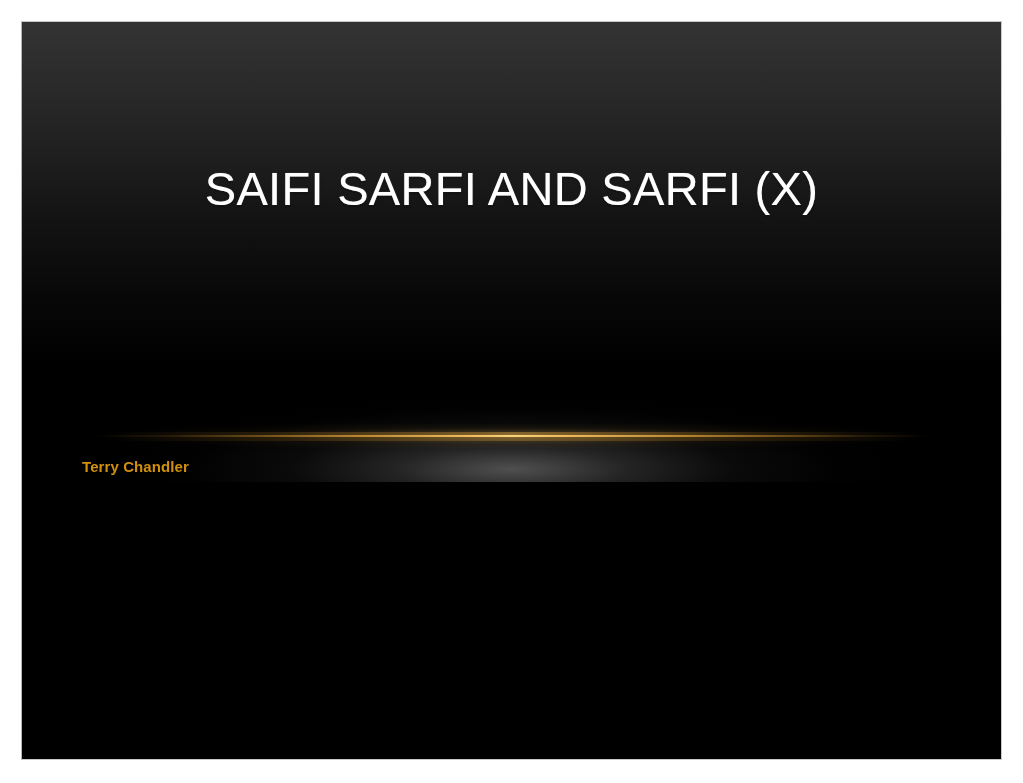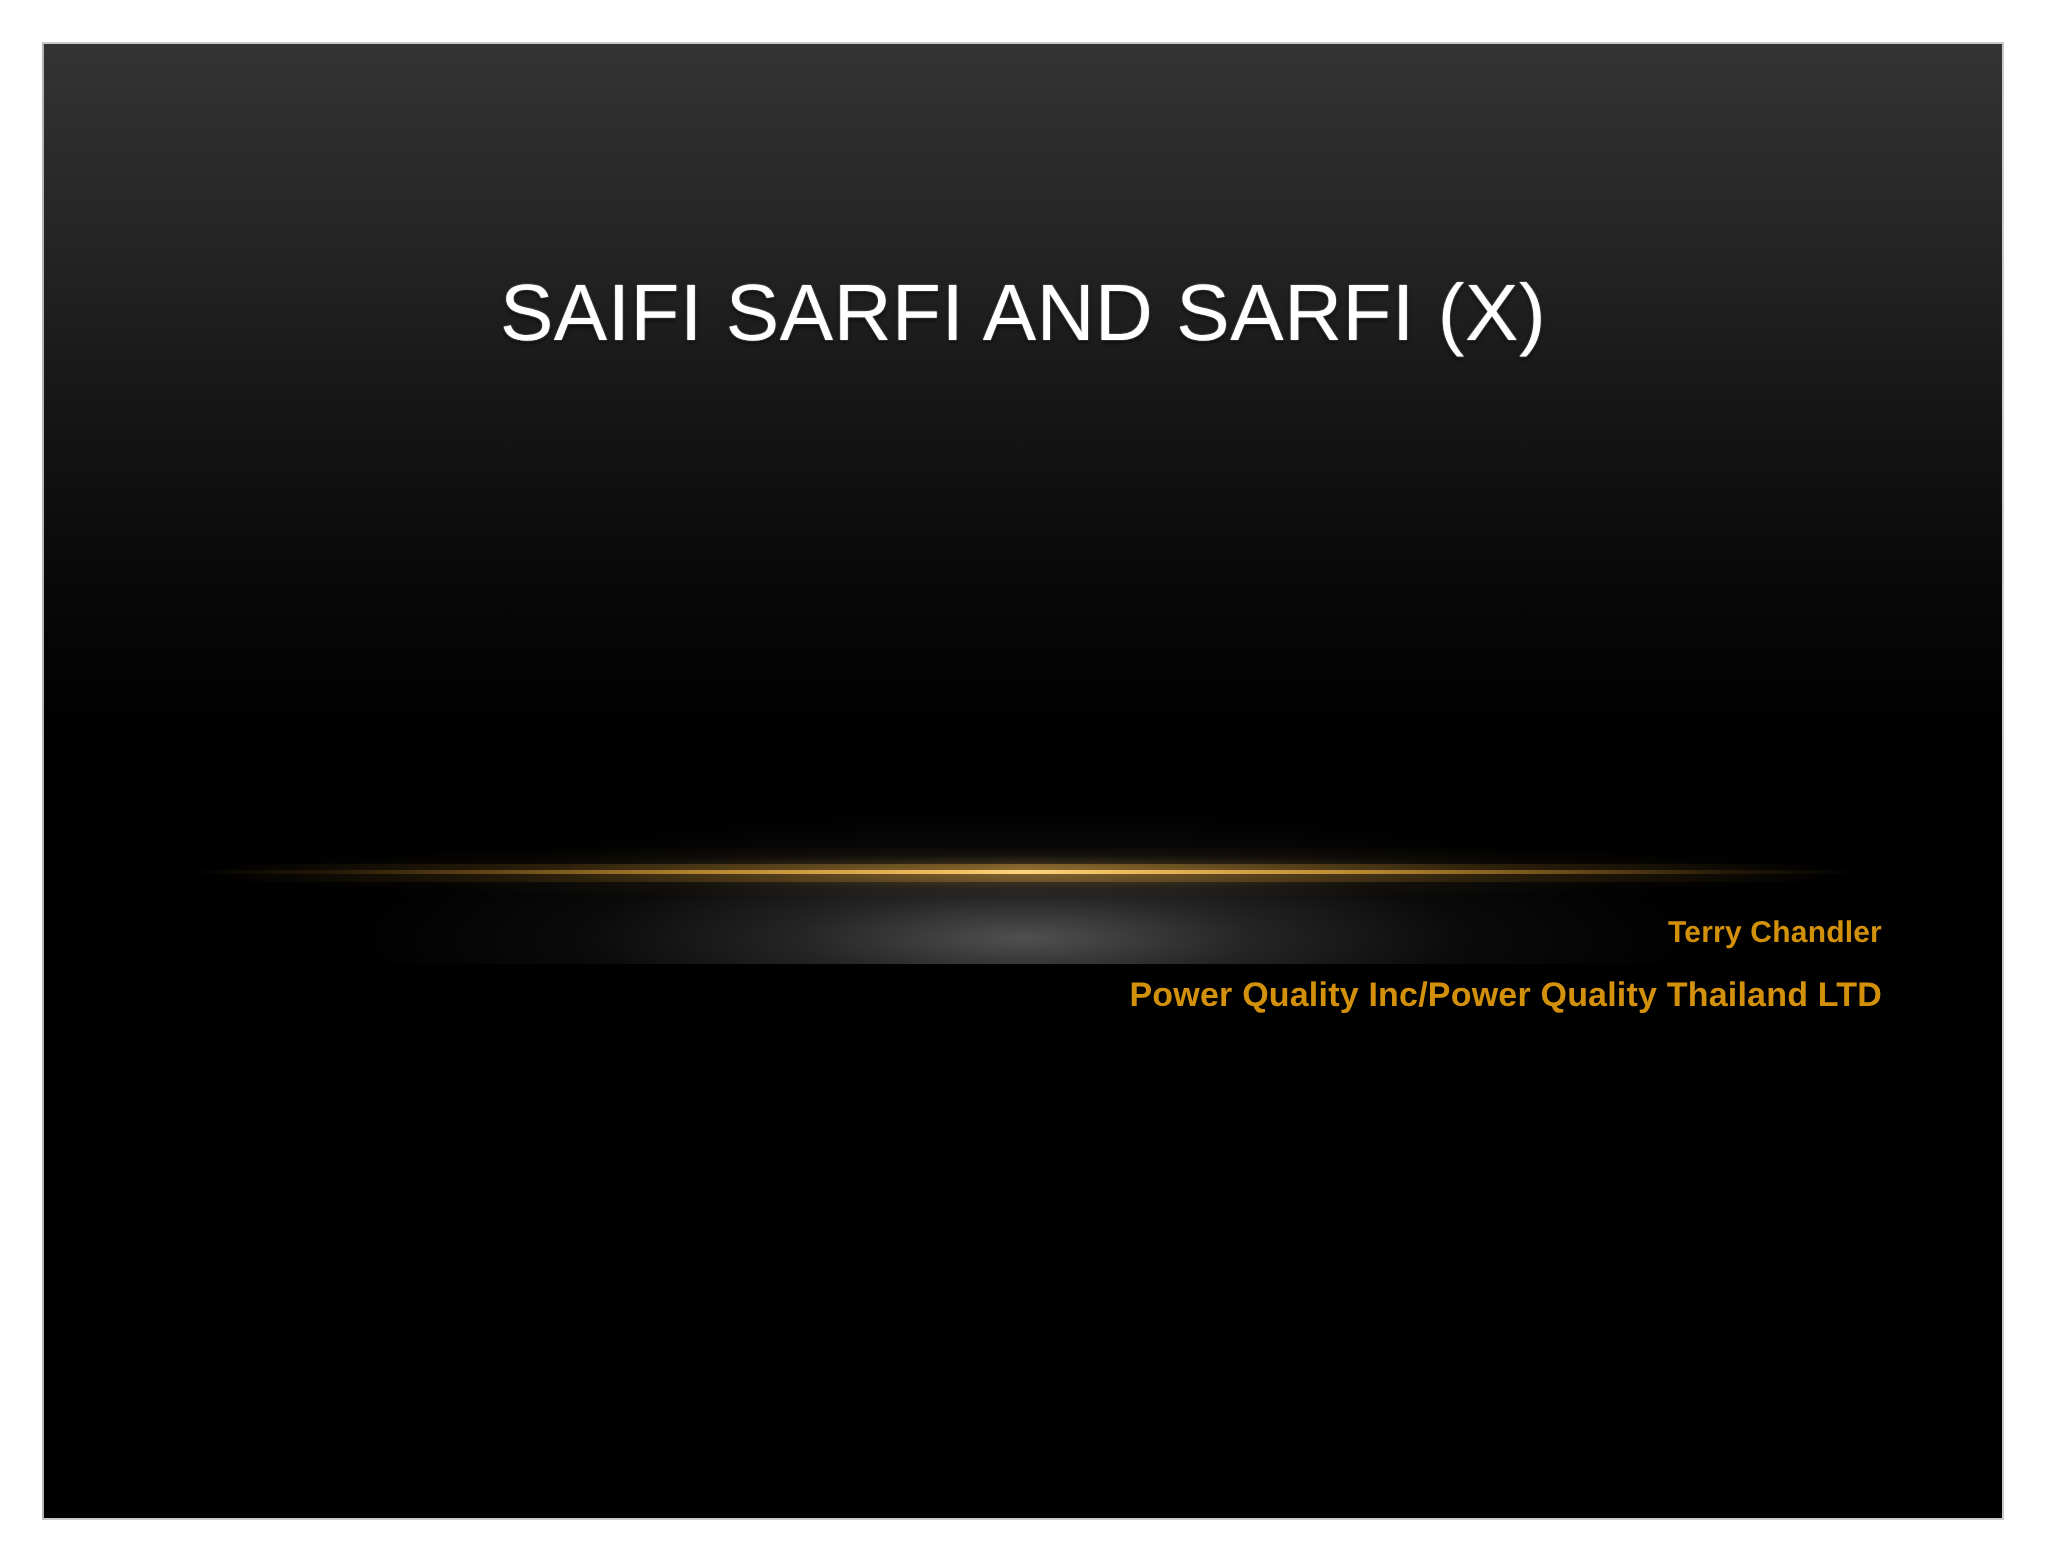--- a/index.html
+++ b/index.html
@@ -80,29 +80,30 @@
     right: 0;
     top: 104px;
     text-align: center;
     padding: 0 70px;
     box-sizing: border-box;
   }
   .title-line {
     display: block;
     color: #ffffff;
     font-family: "Liberation Sans", sans-serif;
-    font-size: 40px;
+    font-size: 47px;
     line-height: 62px;
     font-weight: 400;
     letter-spacing: 0.3px;
     text-transform: uppercase;
     white-space: nowrap;
     text-shadow:
       0 0 1px rgba(255,255,255,0.55),
       0 1px 2px rgba(0,0,0,0.85);
+    margin-top: 32px;
   }
 
   
   .divider-wrap {
     position: absolute;
     left: 0;
     right: 0;
     top: 402px;
     height: 24px;
     pointer-events: none;
@@ -176,21 +177,21 @@
         rgba(126,88,24,0.22) 80%,
         rgba(110,76,20,0) 100%);
   }
 
   
   .subtitle-block {
     position: absolute;
     left: 0;
     right: 0;
     top: 430px;
-    text-align: right;
+    text-align: left;
     padding: 0 60px;
     box-sizing: border-box;
   }
   .subtitle-line {
     display: block;
     color: #d3900b;
     font-family: "Liberation Sans", sans-serif;
     font-weight: bold;
     white-space: nowrap;
   }
@@ -232,17 +233,16 @@
 
     <div class="divider-wrap">
       <div class="divider-bloom"></div>
       <div class="divider-sheen-top"></div>
       <div class="divider-sheen-bottom"></div>
       <div class="divider-core"></div>
     </div>
 
     <div class="subtitle-block">
       <span class="subtitle-line presenter">Terry Chandler</span>
-      <span class="subtitle-line affiliation">Power Quality Inc/Power Quality Thailand LTD</span>
     </div>
 
   </div>
 </div>
 
 </body></html>

